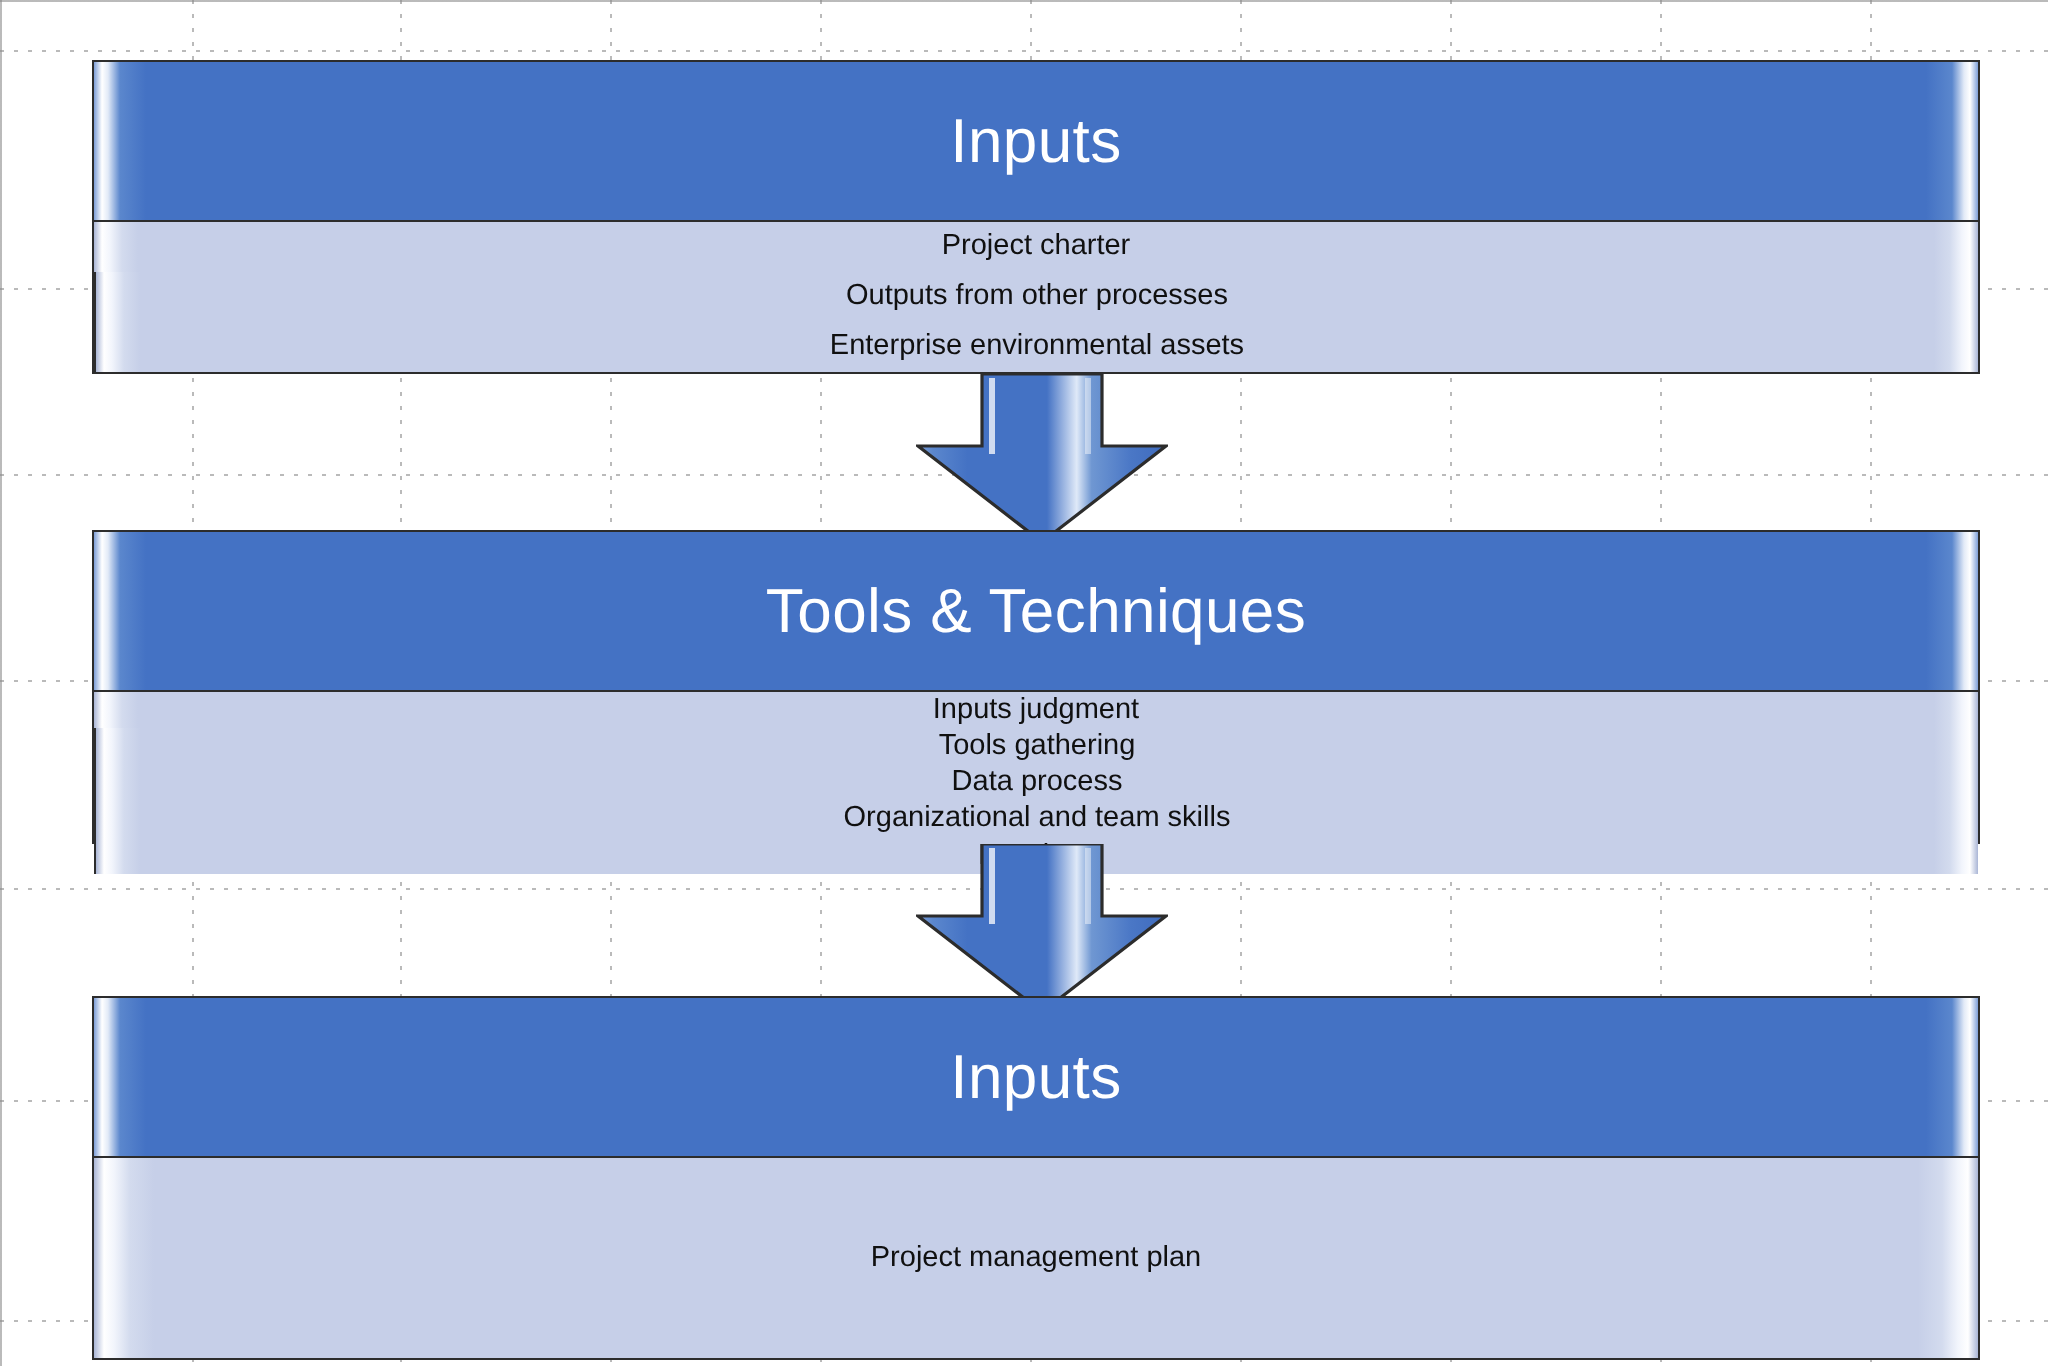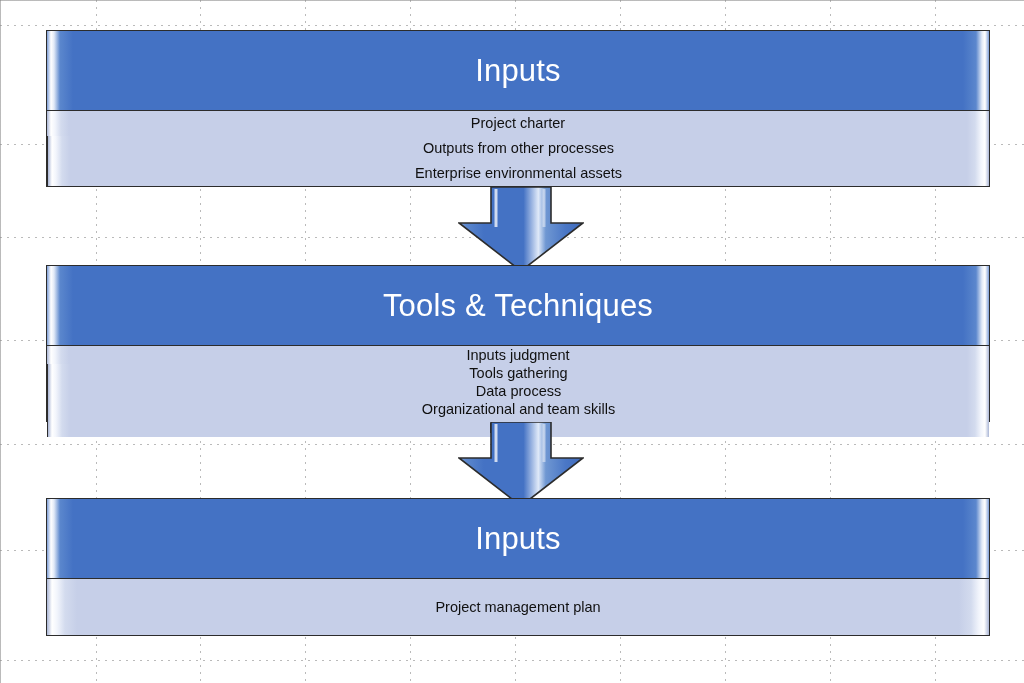--- a/index.html
+++ b/index.html
@@ -220,20 +220,20 @@
       <polygon points="33,0 93,0 93,36 125,36 63,84 1,36 33,36" fill="url(#arrowGrad)" stroke="#2c2c2c" stroke-width="1.6" stroke-linejoin="miter"></polygon>
       <polyline points="38,2 38,40" fill="none" stroke="#ffffff" stroke-width="3" opacity="0.75"></polyline>
       <polyline points="86,2 86,40" fill="none" stroke="#ffffff" stroke-width="3" opacity="0.45"></polyline>
     </svg>
   </div>
 
   <div class="group" style="top:498px">
     <div class="group-header">
       <div class="group-header-title">Inputs</div>
     </div>
-    <div class="group-items" style="height:56px">
+    <div class="group-items" style="height:100px">
       <div class="sub-item single">
         <span>Project management plan</span>
       </div>
     </div>
   </div>
 
 </div>
 
 </body></html>

